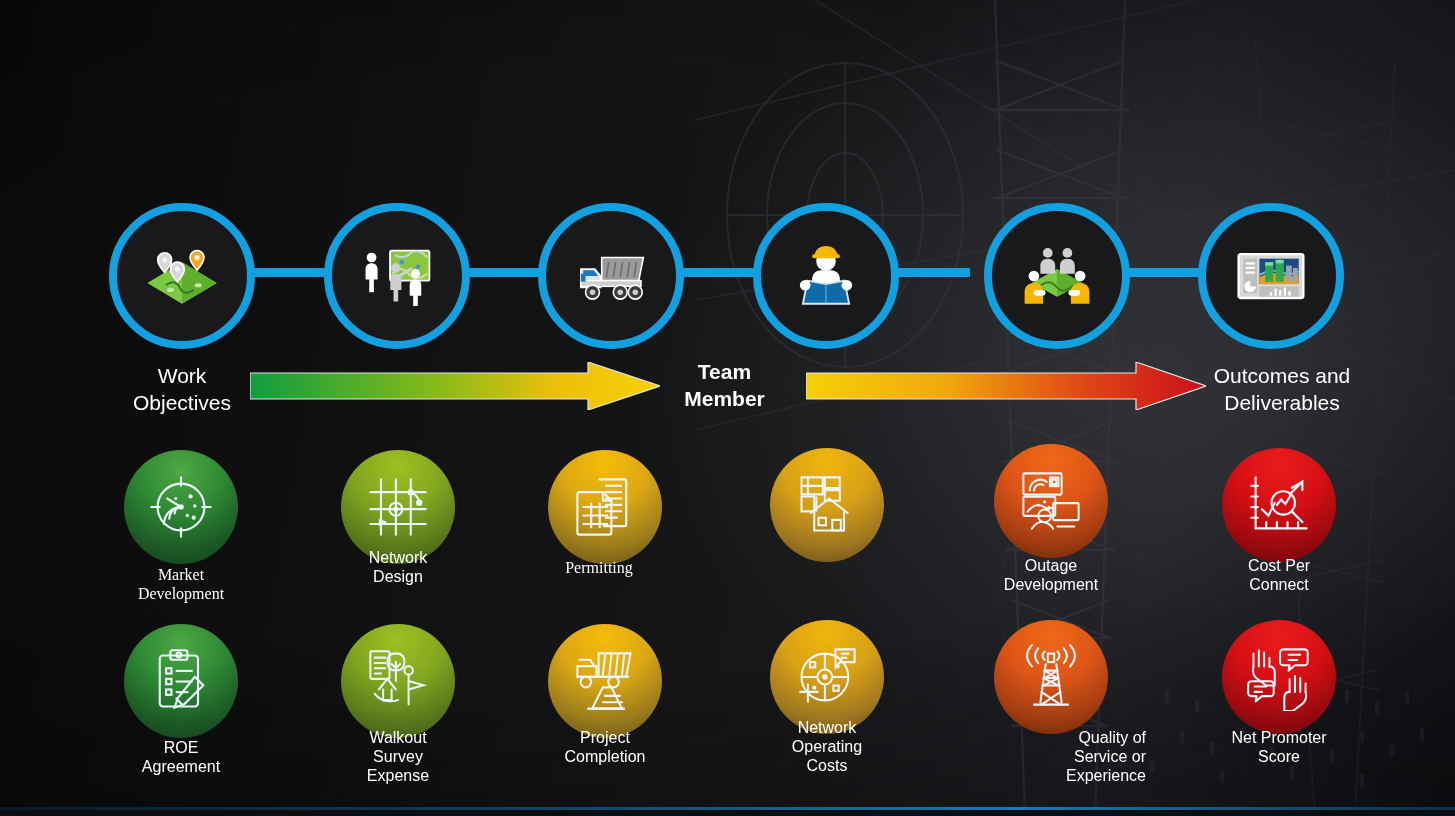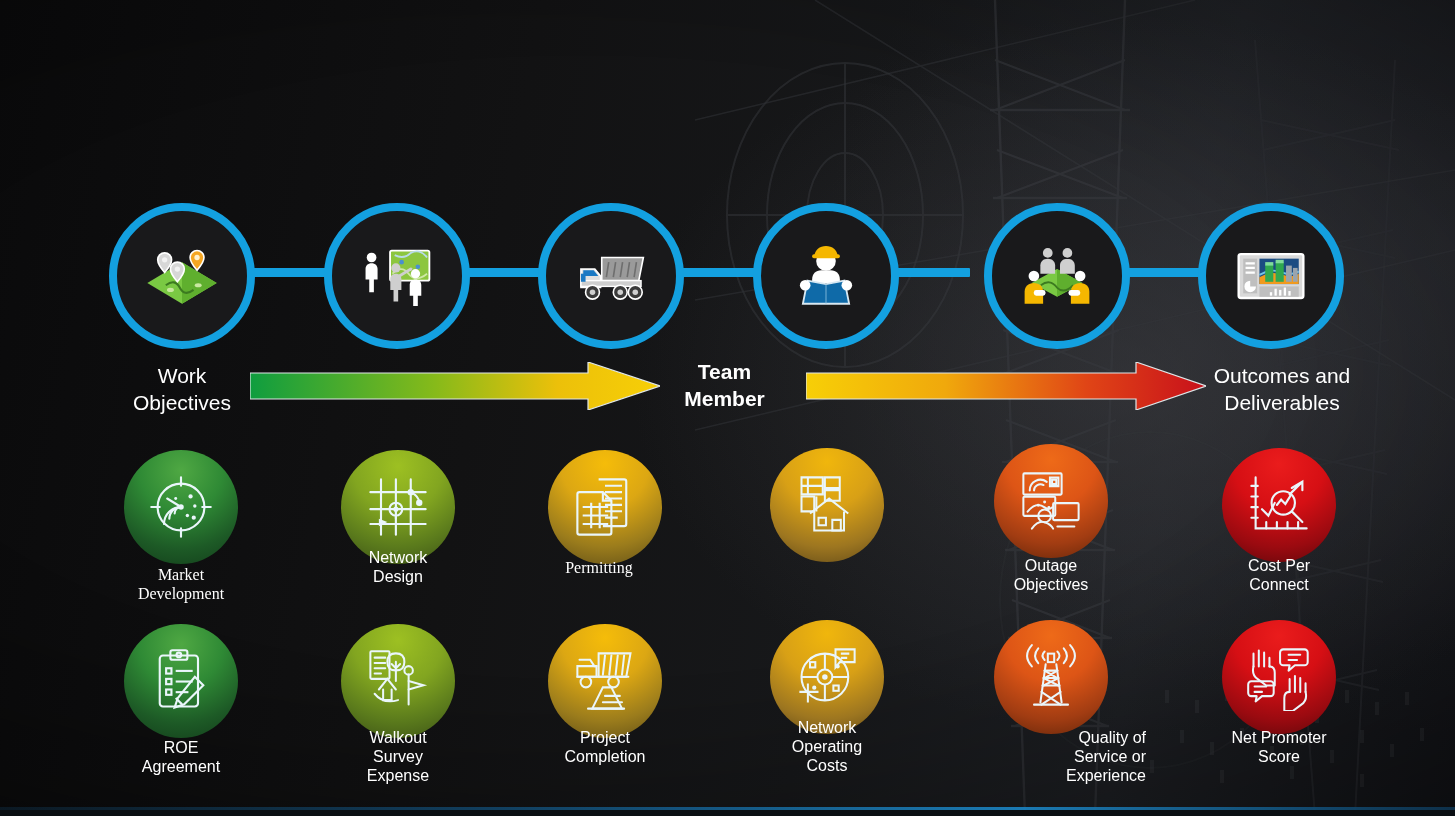--- a/index.html
+++ b/index.html
@@ -396,21 +396,21 @@
         <circle cx="26" cy="33" r="1.4" fill="#eaf6fb" stroke="none"></circle>
         <circle cx="30" cy="38" r="1.4" fill="#eaf6fb" stroke="none"></circle>
         <rect x="34" y="34" width="24" height="16" rx="1"></rect>
         <circle cx="26" cy="46" r="6"></circle>
         <path d="M14 58 q6 -8 12 -6 q6 2 8 6"></path>
         <path d="M38 56h16"></path>
       </g>
     </svg>
   </div>
   <div class="kpi-label" style="left:956px;top:556px;">Outage
-Objectives</div>
+Development</div>
 
   <div class="kpi g-red" style="left:1222px;top:448px;">
     <svg viewBox="0 0 64 64" xmlns="http://www.w3.org/2000/svg">
       <g stroke="#eaf6fb" stroke-width="2" fill="none" stroke-linecap="round">
         <path d="M10 6v48h48"></path>
         <path d="M6 14h6M6 24h6M6 34h6M6 44h6"></path>
         <path d="M20 54v-6M30 54v-6M40 54v-6M50 54v-6"></path>
         <path d="M16 36 l6 6 l6 -12"></path>
         <circle cx="36" cy="30" r="11"></circle>
         <path d="M30 32 l4 -5 l4 4 l5 -8"></path>

